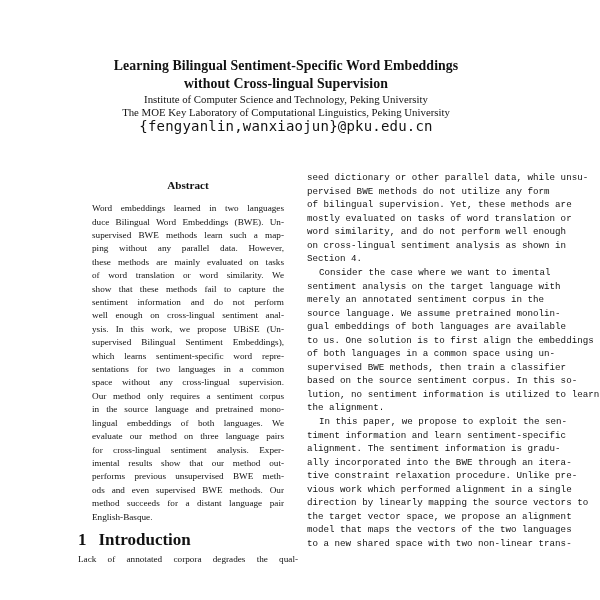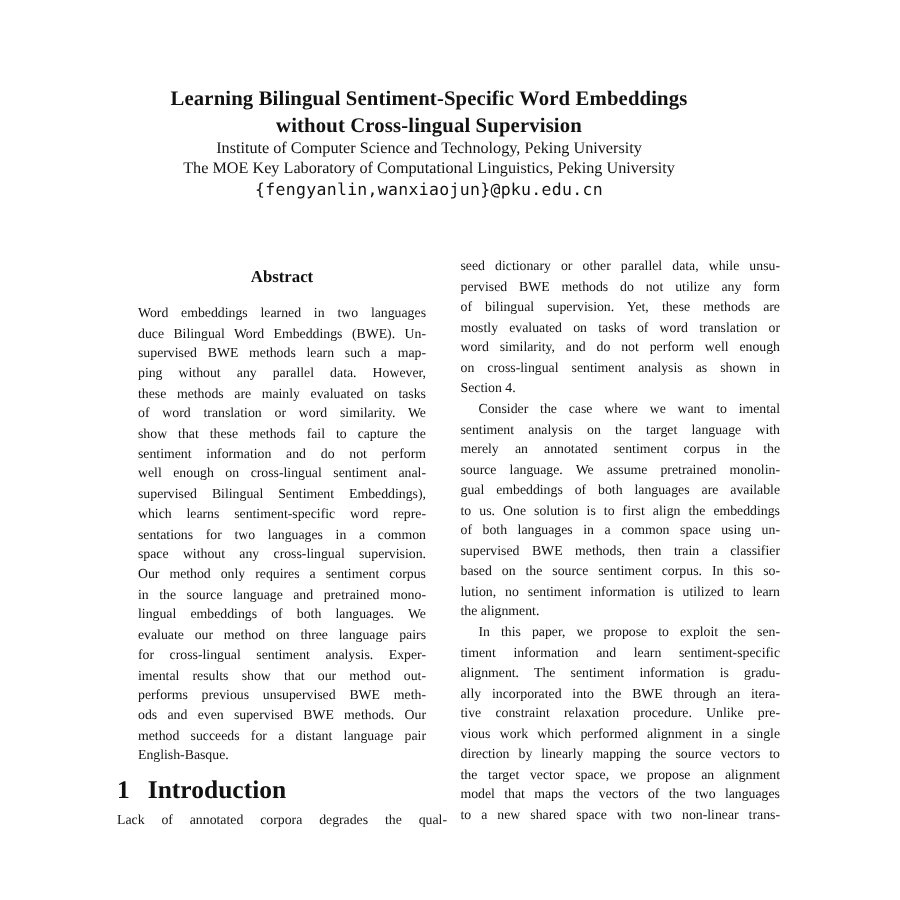--- a/index.html
+++ b/index.html
@@ -38,21 +38,21 @@
   }
   .author-name { font-weight: bold; }
   .author-conj { font-weight: normal; margin: 0 4px; }
   .affil {
     font-size: 10.8px;
     line-height: 12.6px;
   }
   .email {
     margin-top: 2px;
     font-family: "DejaVu Sans Mono", "Liberation Mono", monospace;
-    font-size: 11px;
+    font-size: 14px;
     line-height: 13px;
     letter-spacing: 0.2px;
   }
   .columns {
     display: flex;
     margin-left: 78px;
     margin-top: 38px;
     gap: 9px;
   }
   .col-left  { width: 220px; }
@@ -73,21 +73,21 @@
     margin-top: 9px;
     font-weight: bold;
     font-size: 17px;
     line-height: 14px;
   }
   .section-num { margin-right: 12px; }
   .body-text {
     font-size: 9.2px;
     line-height: 13.4px;
   }
-  .col-right .body-text { line-height: 13.55px; }
+  .col-right .body-text { line-height: 13.55px; font-family: Liberation Mono, monospace; }
   .intro-body { margin-top: 6px; }
   .line {
     text-align: justify;
     text-align-last: justify;
     white-space: nowrap;
   }
   .line.flush { text-align-last: left; }
   .line.indent { text-indent: 12px; }
 </style>
 </head>
@@ -112,20 +112,21 @@
       <div class="abstract-body body-text">
           <div class="line">Word embeddings learned in two languages</div>
           <div class="line">duce Bilingual Word Embeddings (BWE). Un-</div>
           <div class="line">supervised BWE methods learn such a map-</div>
           <div class="line">ping without any parallel data. However,</div>
           <div class="line">these methods are mainly evaluated on tasks</div>
           <div class="line">of word translation or word similarity. We</div>
           <div class="line">show that these methods fail to capture the</div>
           <div class="line">sentiment information and do not perform</div>
           <div class="line">well enough on cross-lingual sentiment anal-</div>
+          <div class="line">ysis. In this work, we propose UBiSE (Un-</div>
           <div class="line">supervised Bilingual Sentiment Embeddings),</div>
           <div class="line">which learns sentiment-specific word repre-</div>
           <div class="line">sentations for two languages in a common</div>
           <div class="line">space without any cross-lingual supervision.</div>
           <div class="line">Our method only requires a sentiment corpus</div>
           <div class="line">in the source language and pretrained mono-</div>
           <div class="line">lingual embeddings of both languages. We</div>
           <div class="line">evaluate our method on three language pairs</div>
           <div class="line">for cross-lingual sentiment analysis. Exper-</div>
           <div class="line">imental results show that our method out-</div>

